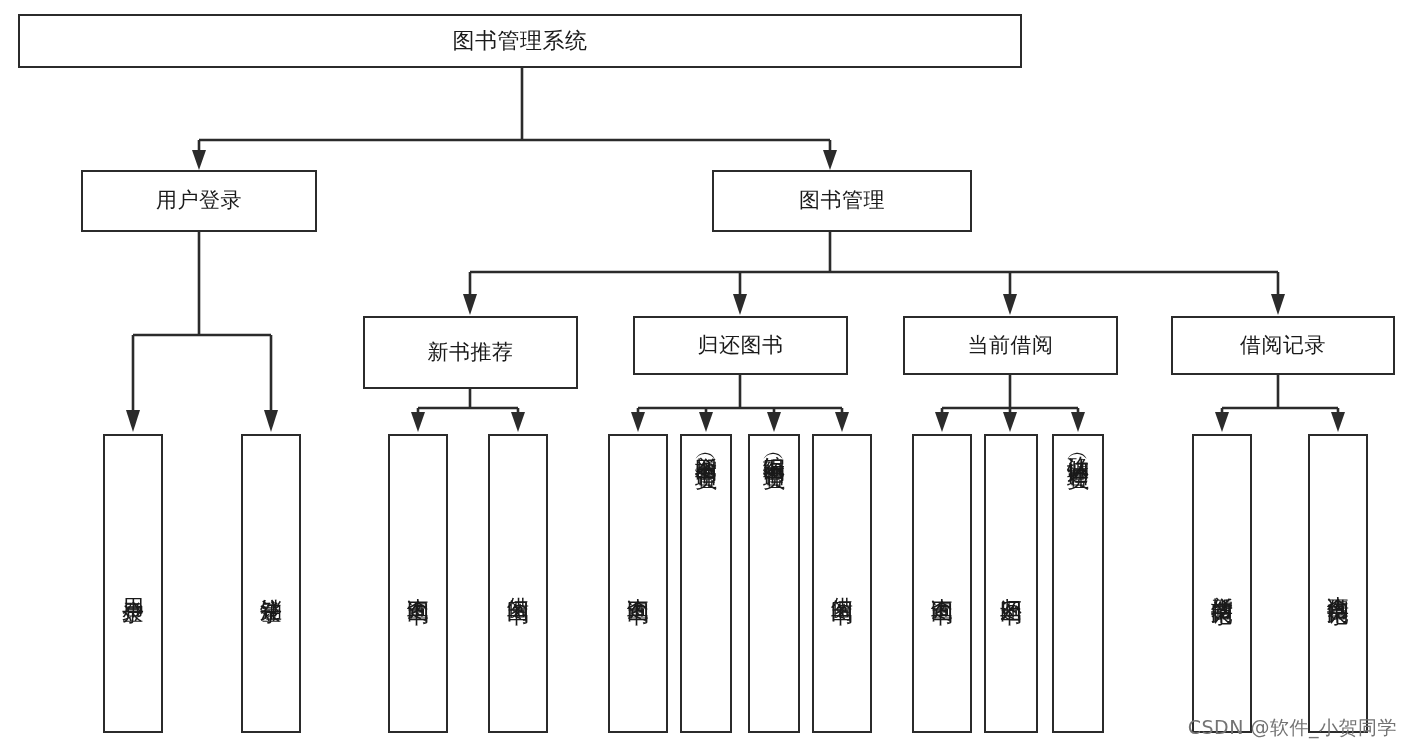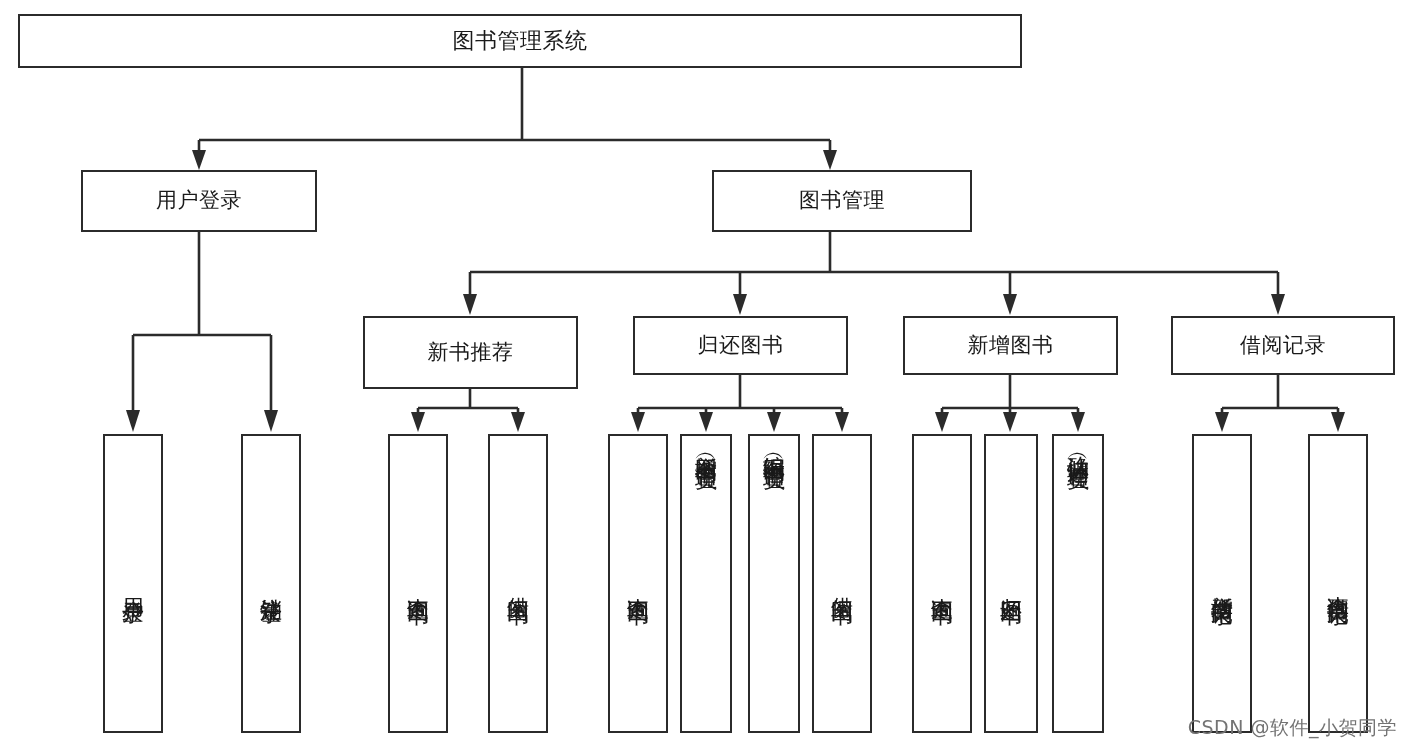--- a/index.html
+++ b/index.html
@@ -173,21 +173,21 @@
 
   <div class="node h" style="left:363px; top:316px; width:215px; height:73px;">
     <span class="node-label">新书推荐</span>
   </div>
 
   <div class="node h" style="left:633px; top:316px; width:215px; height:59px;">
     <span class="node-label">归还图书</span>
   </div>
 
   <div class="node h" style="left:903px; top:316px; width:215px; height:59px;">
-    <span class="node-label">新增图书</span>
+    <span class="node-label">当前借阅</span>
   </div>
 
   <div class="node h" style="left:1171px; top:316px; width:224px; height:59px;">
     <span class="node-label">借阅记录</span>
   </div>
 
   <div class="node v center" style="left:103px; top:434px; width:60px; height:299px;">
     <span class="node-label">用户登录</span>
   </div>
 

